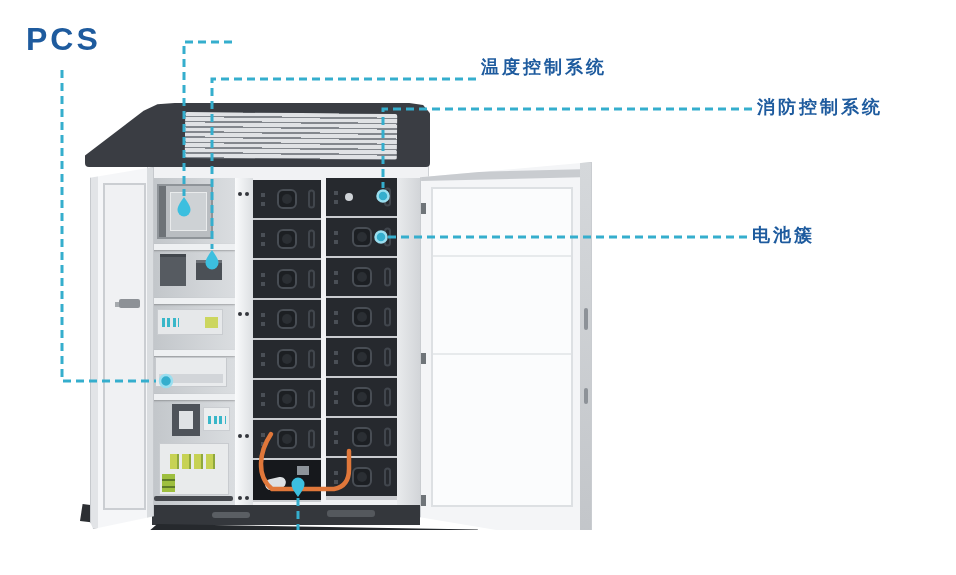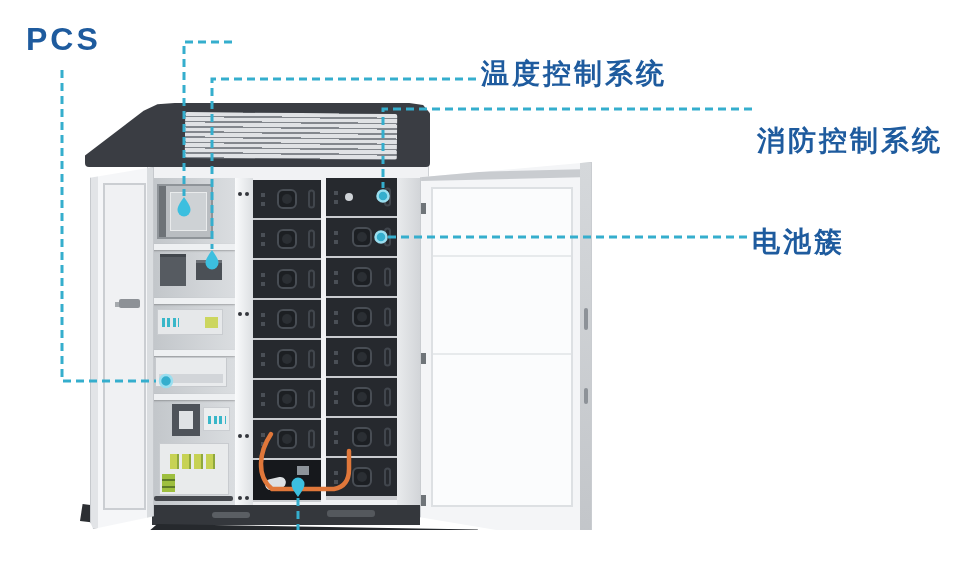--- a/index.html
+++ b/index.html
@@ -3,23 +3,23 @@
 <meta charset="utf-8">
 <style>
   html,body{margin:0;padding:0;background:#fff;}
   .scene{
     position:relative;width:956px;height:530px;overflow:hidden;background:#fff;
     font-family:"Liberation Sans","DejaVu Sans",sans-serif;
   }
   
   .lbl{position:absolute;color:var(--label-blue,#1e5b9e);font-weight:700;white-space:nowrap;z-index:10;}
   .lbl-pcs{left:26px;top:21px;font-size:32px;letter-spacing:3px;}
-  .lbl-cn{font-size:28px;letter-spacing:3px;}
+  .lbl-cn{font-size:18px;letter-spacing:3px;}
   .lbl-temp{left:481px;top:55px;}
-  .lbl-fire{left:757px;top:95px;margin-top:27px;}
+  .lbl-fire{left:757px;top:95px;}
   .lbl-batt{left:752px;top:223px;text-align:center;}
   .lbl-hv{left:752px;top:542px;}
   .ems-badge{
     position:absolute;left:232px;top:7px;width:122px;height:54px;z-index:10;
     border:3px solid var(--ems-red,#cf4337);border-radius:26px;
     display:flex;align-items:center;justify-content:center;
     color:var(--ems-red,#cf4337);font-size:28px;font-weight:700;letter-spacing:9px;padding-left:9px;box-sizing:border-box;
   }
   
   .connectors{position:absolute;left:0;top:0;z-index:9;pointer-events:none;}

